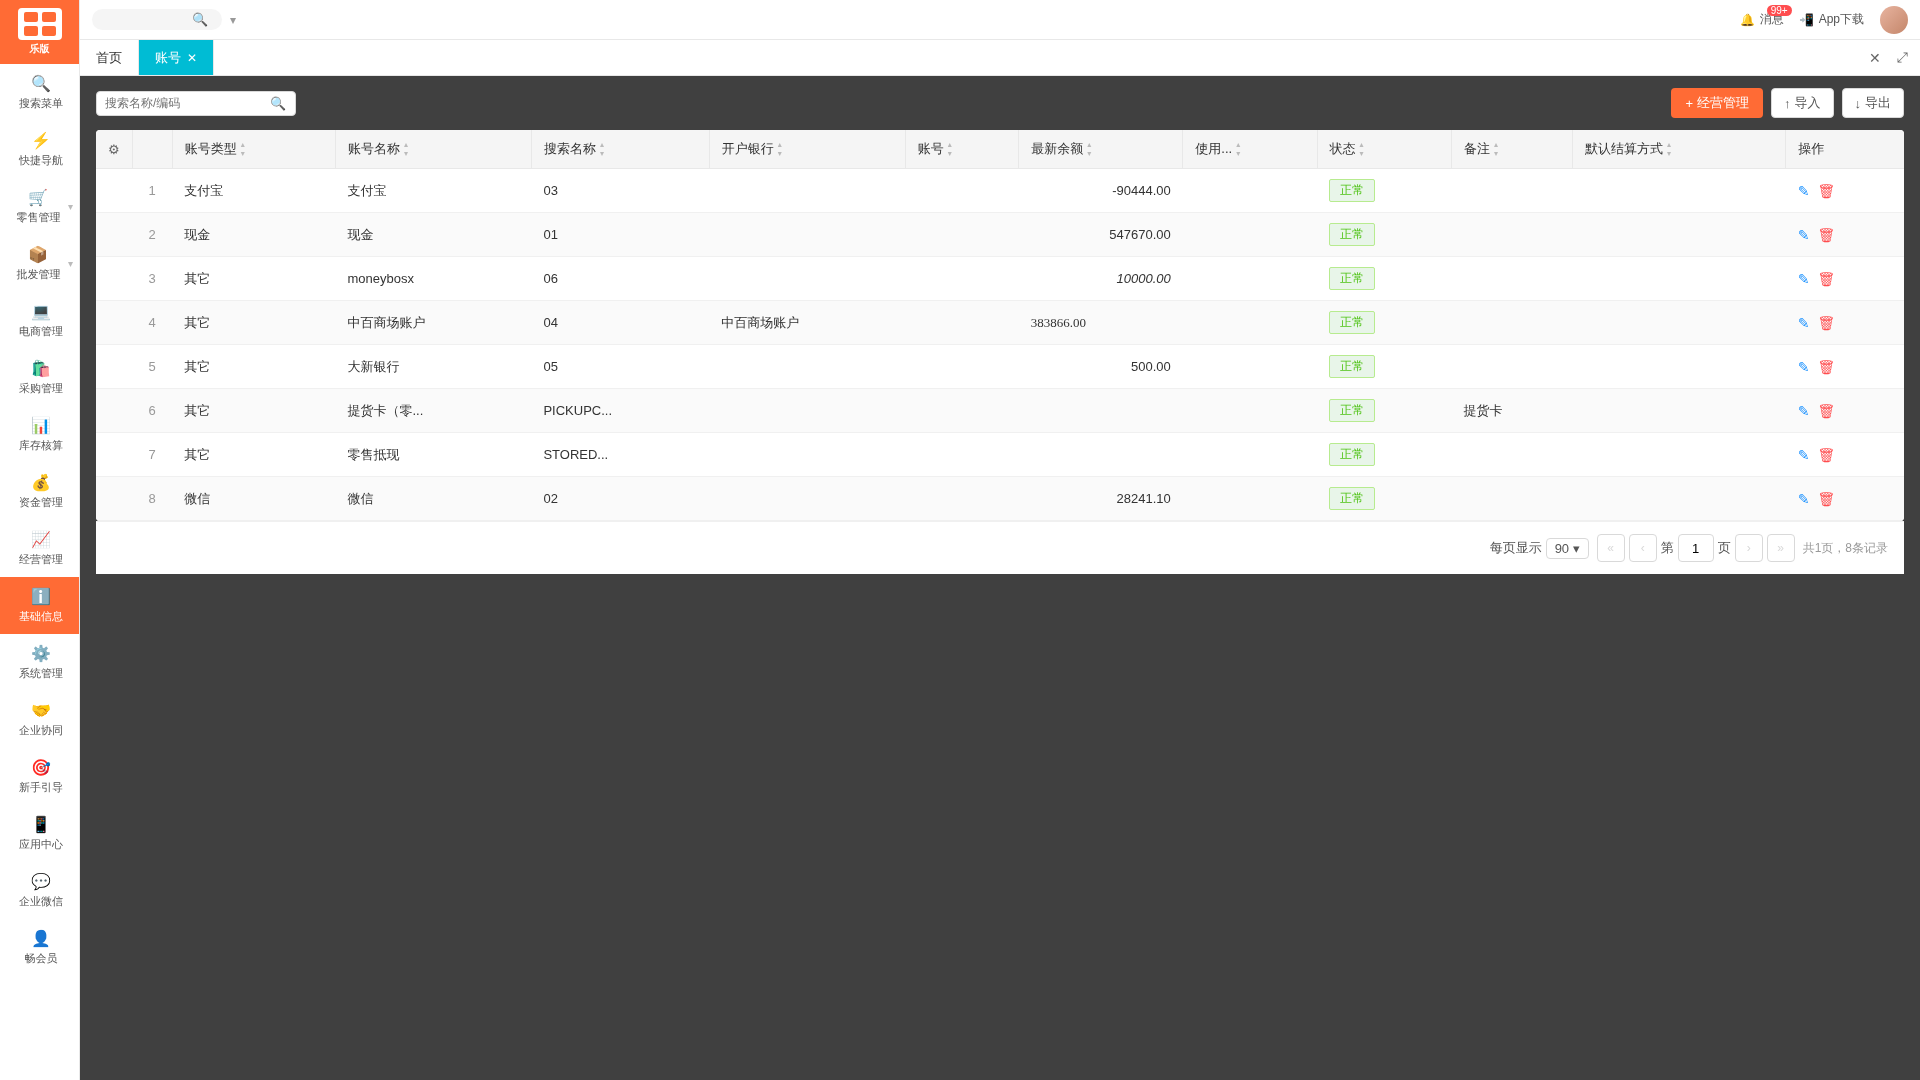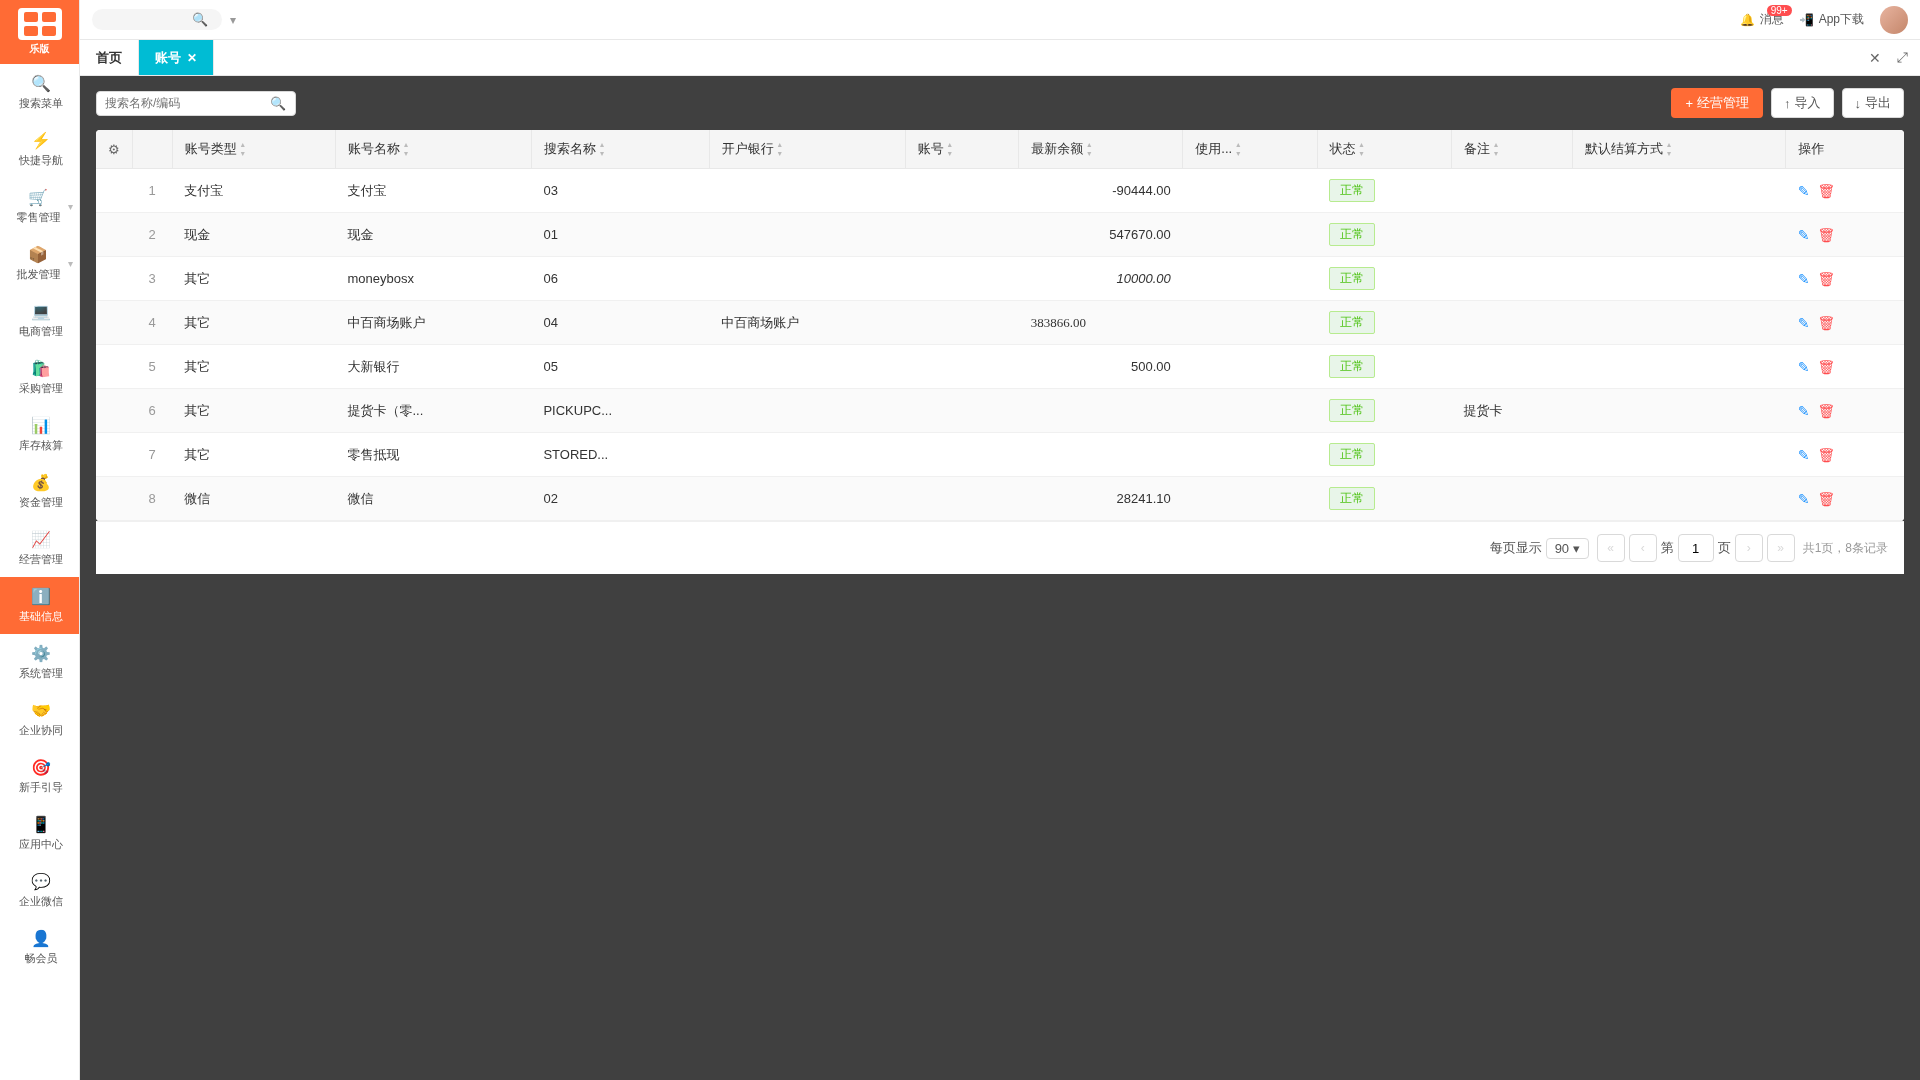--- a/index.html
+++ b/index.html
@@ -154,21 +154,20 @@
     .tab-item {
       display: flex;
       align-items: center;
       padding: 0 16px;
       height: 100%;
       cursor: pointer;
       font-size: 13px;
       color: #555;
       border-right: 1px solid #e8e8e8;
       position: relative;
-      font-weight: bold;
     }
     .tab-item.active {
       background: #00bcd4;
       color: #fff;
     }
     .tab-item.home { background: #fff; color: #333; }
     .tab-item .tab-close {
       margin-left: 6px;
       font-size: 12px;
       color: #999;

